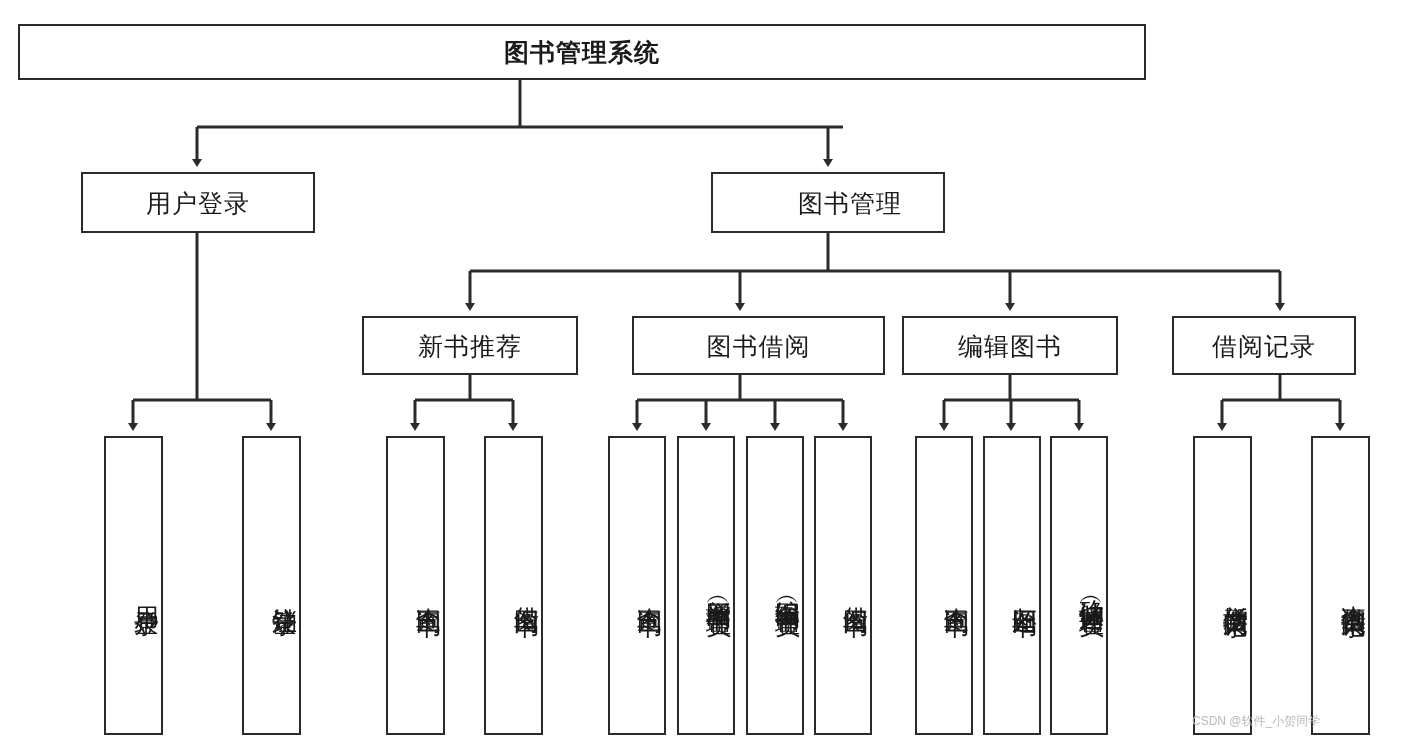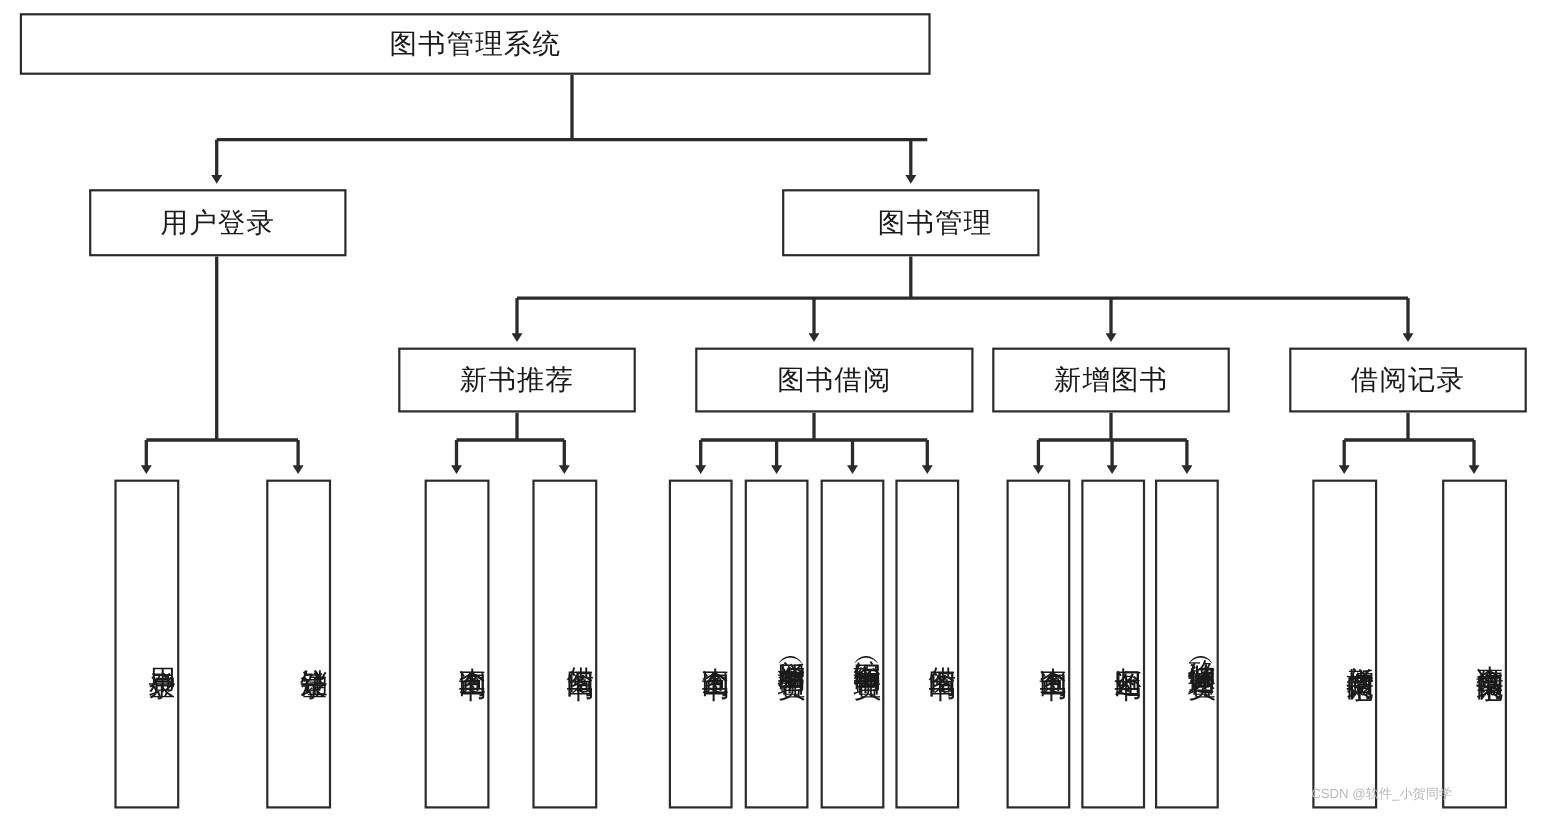--- a/index.html
+++ b/index.html
@@ -117,41 +117,41 @@
       <path d="M1011,400 L1011,427" marker-end="url(#arrow)"></path>
       <path d="M1079,400 L1079,427" marker-end="url(#arrow)"></path>
 
       <path d="M1280,375 L1280,400"></path>
       <path d="M1222,400 L1340,400"></path>
       <path d="M1222,400 L1222,427" marker-end="url(#arrow)"></path>
       <path d="M1340,400 L1340,427" marker-end="url(#arrow)"></path>
     </g>
   </svg>
 
-  <div class="node horiz" style="left:18px; top:12px; width:828px; height:56px;">
+  <div class="node horiz" style="left:18px; top:24px; width:1128px; height:56px;font-weight:bold;">
     <span class="lbl">图书管理系统</span>
   </div>
 
   <div class="node horiz" style="left:81px; top:172px; width:234px; height:61px;">
     <span class="lbl">用户登录</span>
   </div>
   <div class="node horiz" style="left:711px; top:172px; width:234px; height:61px;padding-left:44px;">
     <span class="lbl">图书管理</span>
   </div>
 
   <div class="node horiz" style="left:362px; top:316px; width:216px; height:59px;">
     <span class="lbl">新书推荐</span>
   </div>
   <div class="node horiz" style="left:632px; top:316px; width:253px; height:59px;">
     <span class="lbl">图书借阅</span>
   </div>
   <div class="node horiz" style="left:902px; top:316px; width:216px; height:59px;">
-    <span class="lbl">新增图书</span>
+    <span class="lbl">编辑图书</span>
   </div>
-  <div class="node horiz" style="left:1172px; top:316px; width:216px; height:59px;">
+  <div class="node horiz" style="left:1172px; top:316px; width:184px; height:59px;">
     <span class="lbl">借阅记录</span>
   </div>
 
   <div class="node vert" style="left:104px; top:436px; width:59px; height:299px;">
     <span class="lbl">用户登录</span>
   </div>
   <div class="node vert" style="left:242px; top:436px; width:59px; height:299px;">
     <span class="lbl">注销登录</span>
   </div>
 

